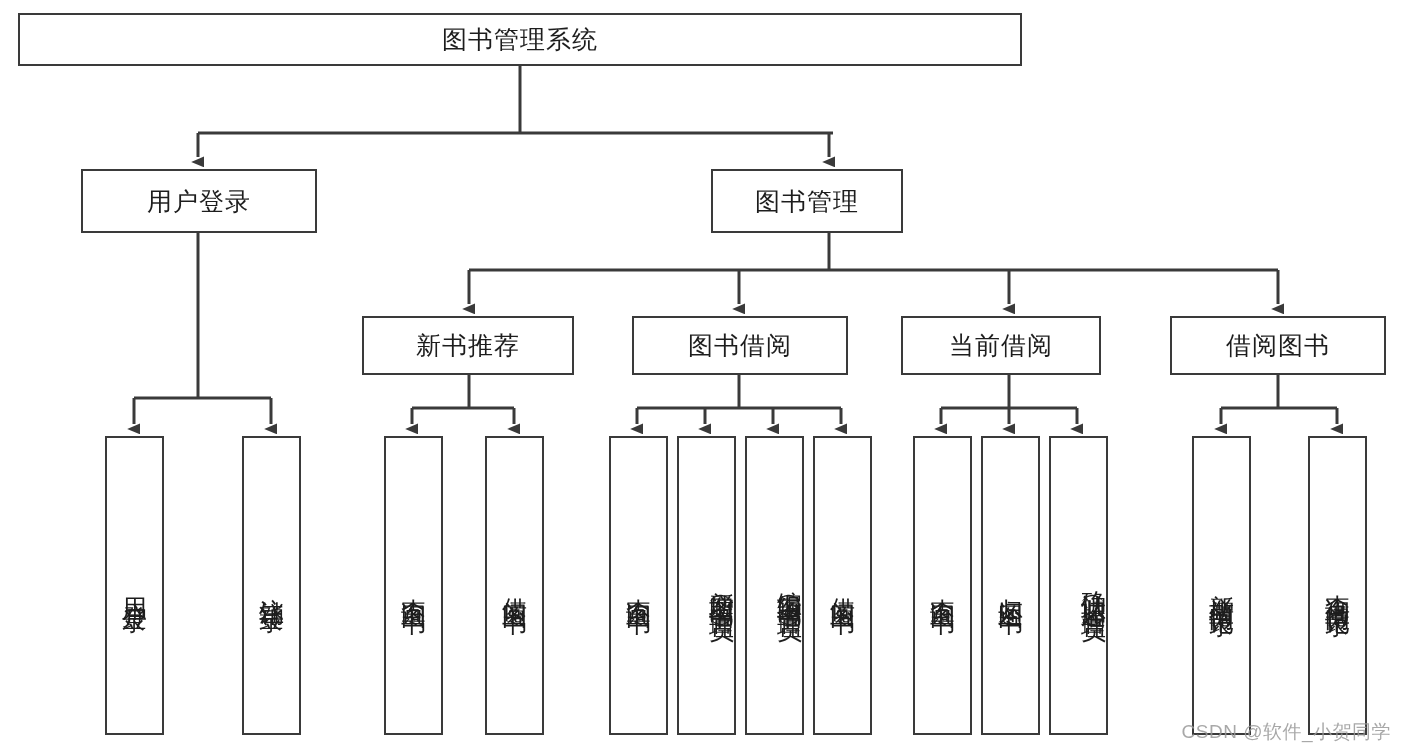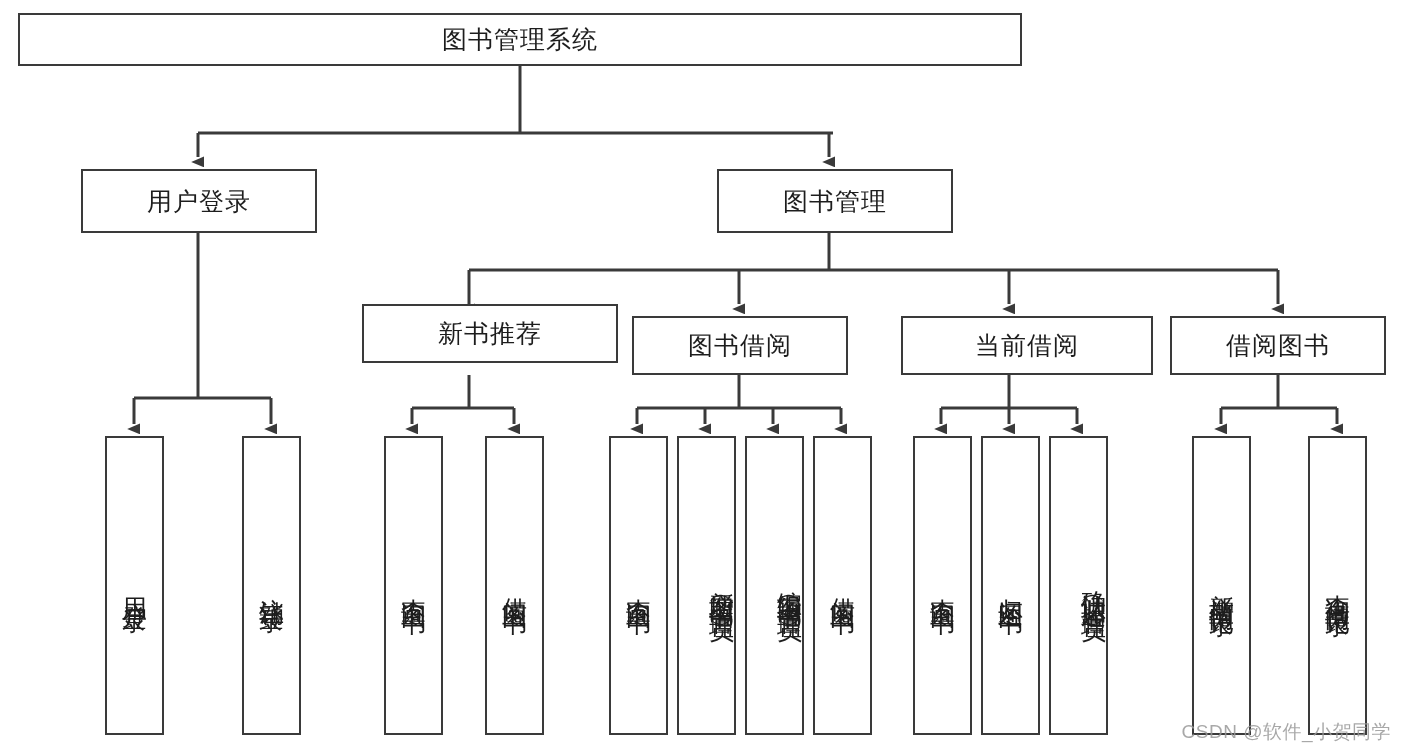--- a/index.html
+++ b/index.html
@@ -119,31 +119,31 @@
     </g>
   </svg>
 
   <div class="node horiz" style="left:18px;top:13px;width:1004px;height:53px;">
     <span class="node-label">图书管理系统</span>
   </div>
 
   <div class="node horiz" style="left:81px;top:169px;width:236px;height:64px;">
     <span class="node-label">用户登录</span>
   </div>
-  <div class="node horiz" style="left:711px;top:169px;width:236px;height:64px;margin-left:6px;">
+  <div class="node horiz" style="left:711px;top:169px;width:192px;height:64px;">
     <span class="node-label">图书管理</span>
   </div>
 
-  <div class="node horiz" style="left:362px;top:304px;width:256px;height:59px;">
+  <div class="node horiz" style="left:362px;top:316px;width:212px;height:59px;">
     <span class="node-label">新书推荐</span>
   </div>
   <div class="node horiz" style="left:632px;top:316px;width:216px;height:59px;">
     <span class="node-label">图书借阅</span>
   </div>
-  <div class="node horiz" style="left:901px;top:316px;width:252px;height:59px;">
+  <div class="node horiz" style="left:901px;top:316px;width:200px;height:59px;">
     <span class="node-label">当前借阅</span>
   </div>
   <div class="node horiz" style="left:1170px;top:316px;width:216px;height:59px;">
     <span class="node-label">借阅图书</span>
   </div>
 
   <div class="node vert mid" style="left:105px;top:436px;width:59px;height:299px;">
     <span class="node-label">用户登录</span>
   </div>
   <div class="node vert mid" style="left:242px;top:436px;width:59px;height:299px;">

